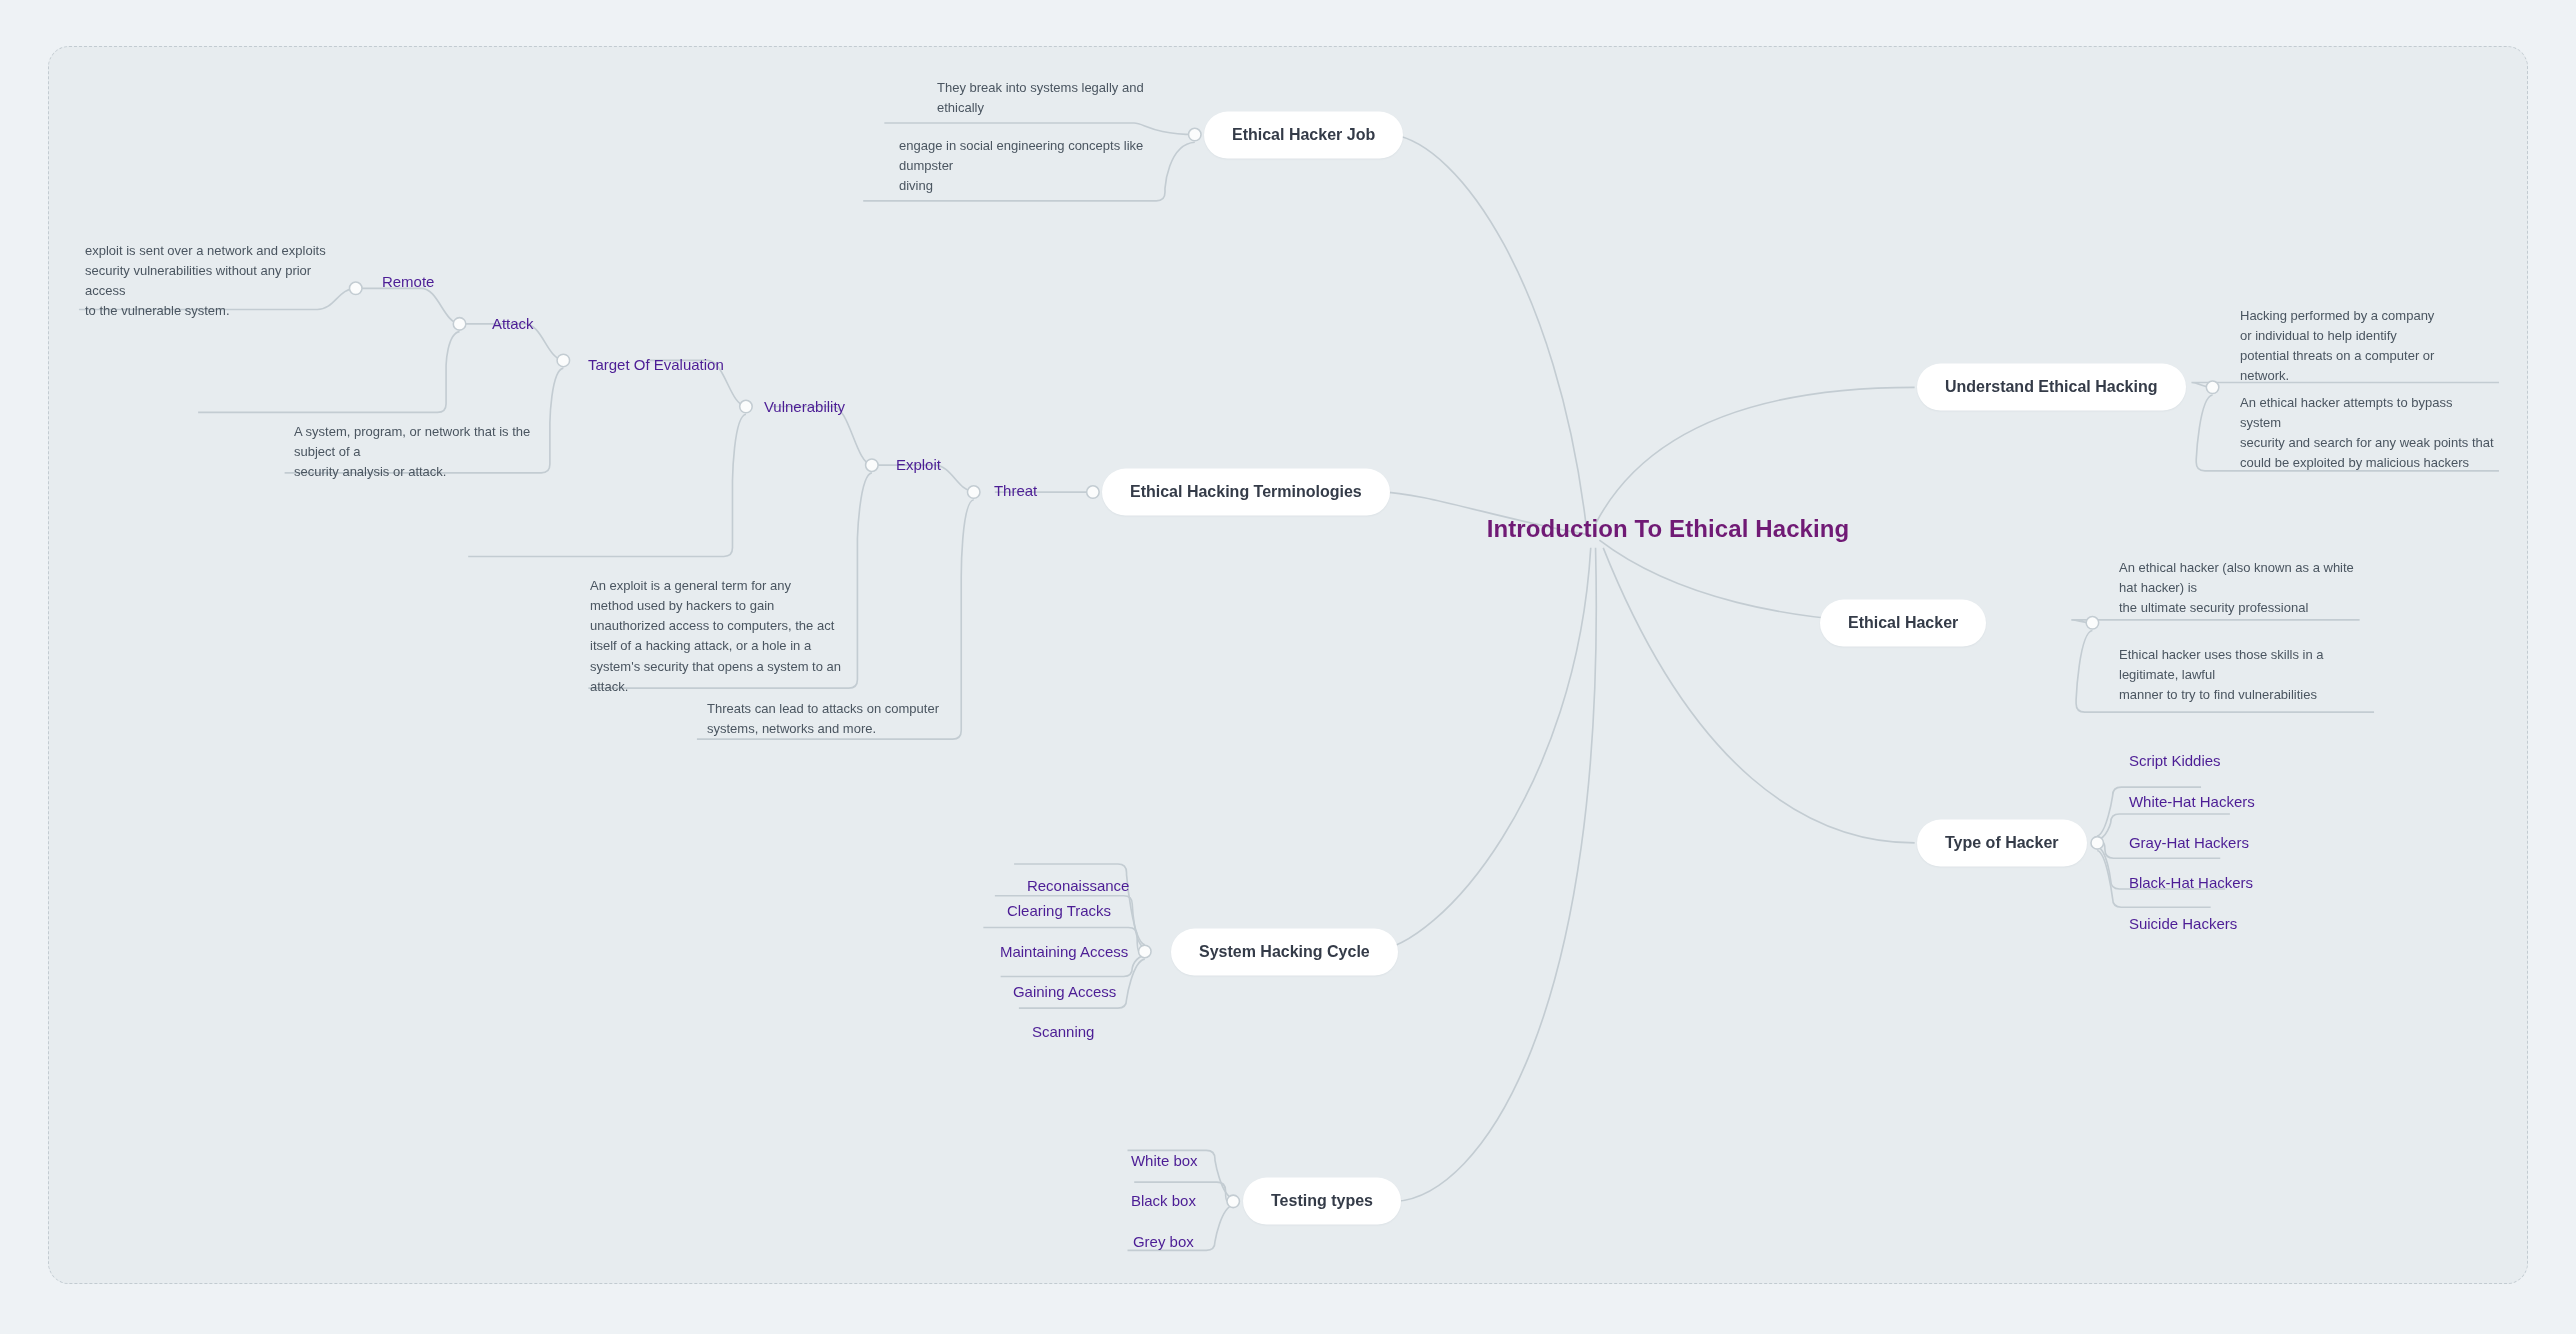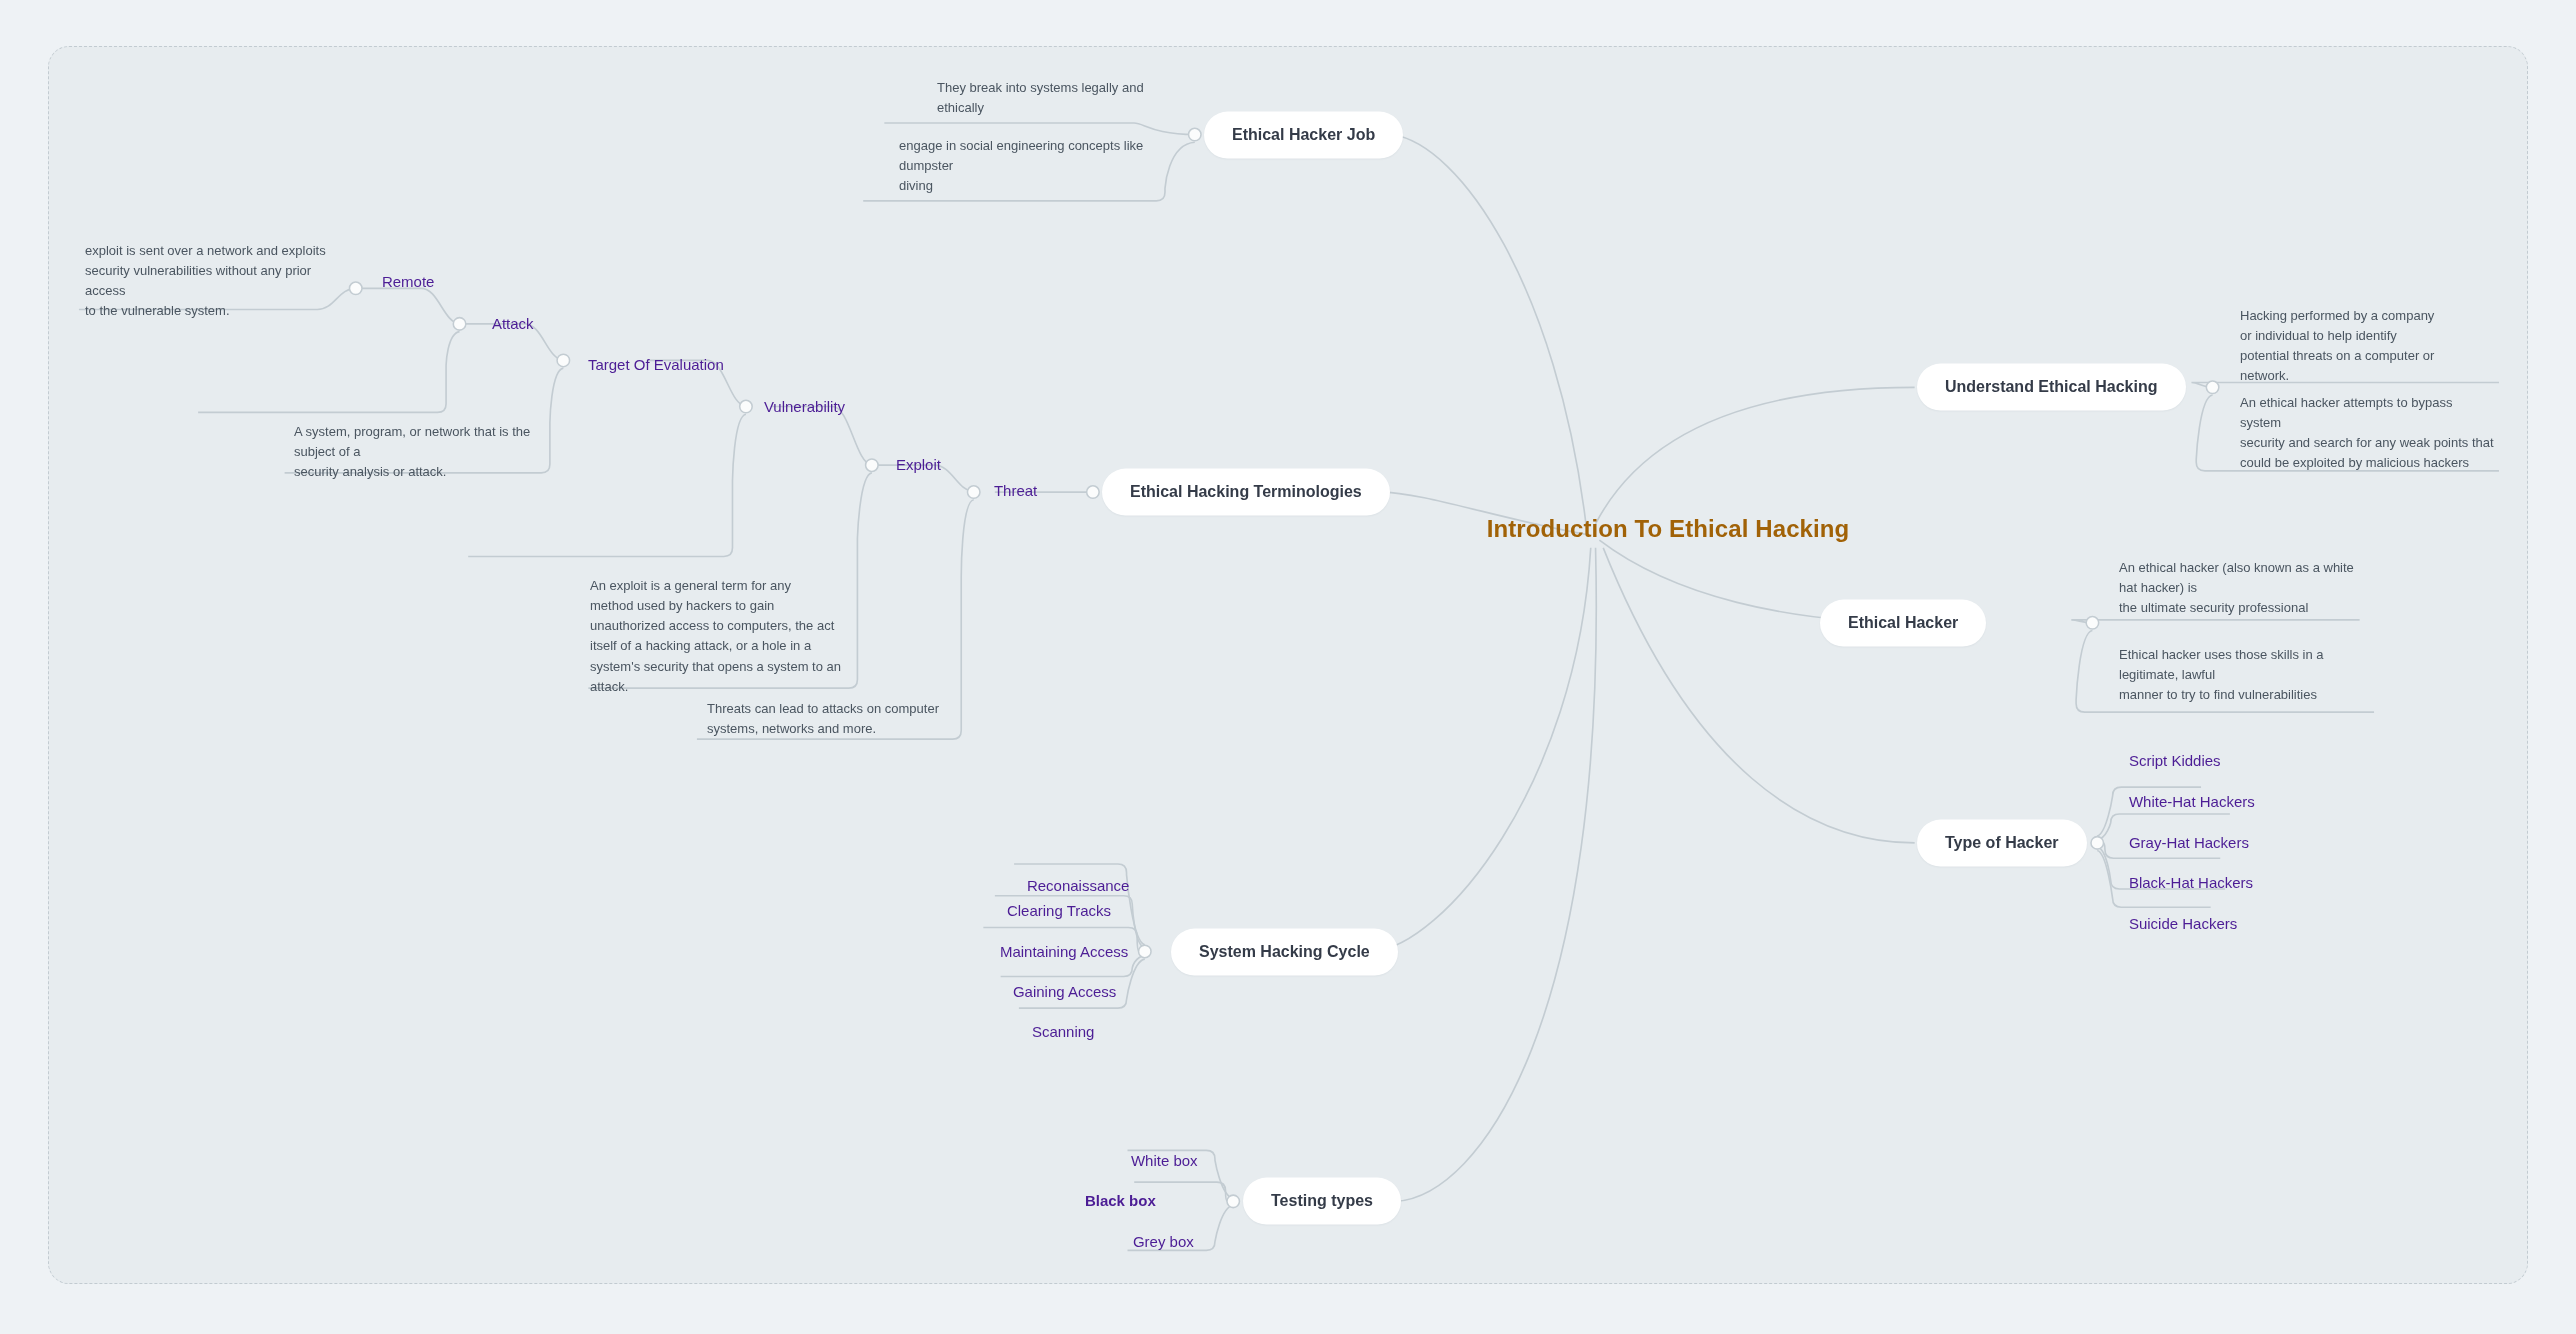--- a/index.html
+++ b/index.html
@@ -3,21 +3,21 @@
 <meta charset="utf-8">
 <style>
   html,body{margin:0;padding:0;background:#eef2f5;}
   body{width:2576px;height:1334px;font-family:"Liberation Sans",sans-serif;overflow:hidden;}
   #stage{position:relative;width:2576px;height:1334px;background:#eef2f5;}
   #canvas{position:absolute;left:48px;top:46px;width:2480px;height:1238px;
     background:#e7ecef;border:1.9px dashed #c2cbd1;border-radius:21px;box-sizing:border-box;}
   #links{position:absolute;left:0;top:0;width:2576px;height:1334px;pointer-events:none;}
   .node{position:absolute;box-sizing:border-box;white-space:nowrap;}
   
-  .root{color:#a16207;font-size:24px;font-weight:bold;letter-spacing:0.1px;
+  .root{color:#701a75;font-size:24px;font-weight:bold;letter-spacing:0.1px;
     transform:translate(-50%,-50%);}
   
   .pill{background:#ffffff;border-radius:29px;color:#343b48;font-size:16px;font-weight:bold;
     padding:14.4px 28px;transform:translateY(-50%);box-shadow:0 1px 1.9px rgba(40,55,70,.05);}
   
   .lbl{color:#4c1d95;font-size:15px;font-weight:400;transform:translateY(-50%);
     padding:0 1.9px;line-height:1.38;}
   
   .note{color:#4a5560;font-size:13px;font-weight:400;line-height:1.55;white-space:pre-line;
     transform:translateY(-50%);}
@@ -138,21 +138,21 @@
 
   <div class="node pill" style="left:1171px;top:952px;">System Hacking Cycle</div>
   <div class="node lbl" style="left:1025px;top:870px;margin-top:16px;">Reconaissance</div>
   <div class="node lbl" style="left:1005px;top:911px;">Clearing Tracks</div>
   <div class="node lbl" style="left:998px;top:952px;">Maintaining Access</div>
   <div class="node lbl" style="left:1011px;top:992px;">Gaining Access</div>
   <div class="node lbl" style="left:1030px;top:1032px;">Scanning</div>
 
   <div class="node pill" style="left:1243px;top:1201px;">Testing types</div>
   <div class="node lbl" style="left:1129px;top:1161px;">White box</div>
-  <div class="node lbl" style="left:1083px;top:1201px;font-weight:bold;">Black box</div>
+  <div class="node lbl" style="left:1129px;top:1201px;">Black box</div>
   <div class="node lbl" style="left:1131px;top:1242px;">Grey box</div>
 
   <div class="node pill" style="left:1917px;top:387px;">Understand Ethical Hacking</div>
   <div class="node note" style="left:2240px;top:346px;">Hacking performed by a company
 or individual to help identify
 potential threats on a computer or
 network.</div>
   <div class="node note" style="left:2240px;top:433px;">An ethical hacker attempts to bypass
 system
 security and search for any weak points that

